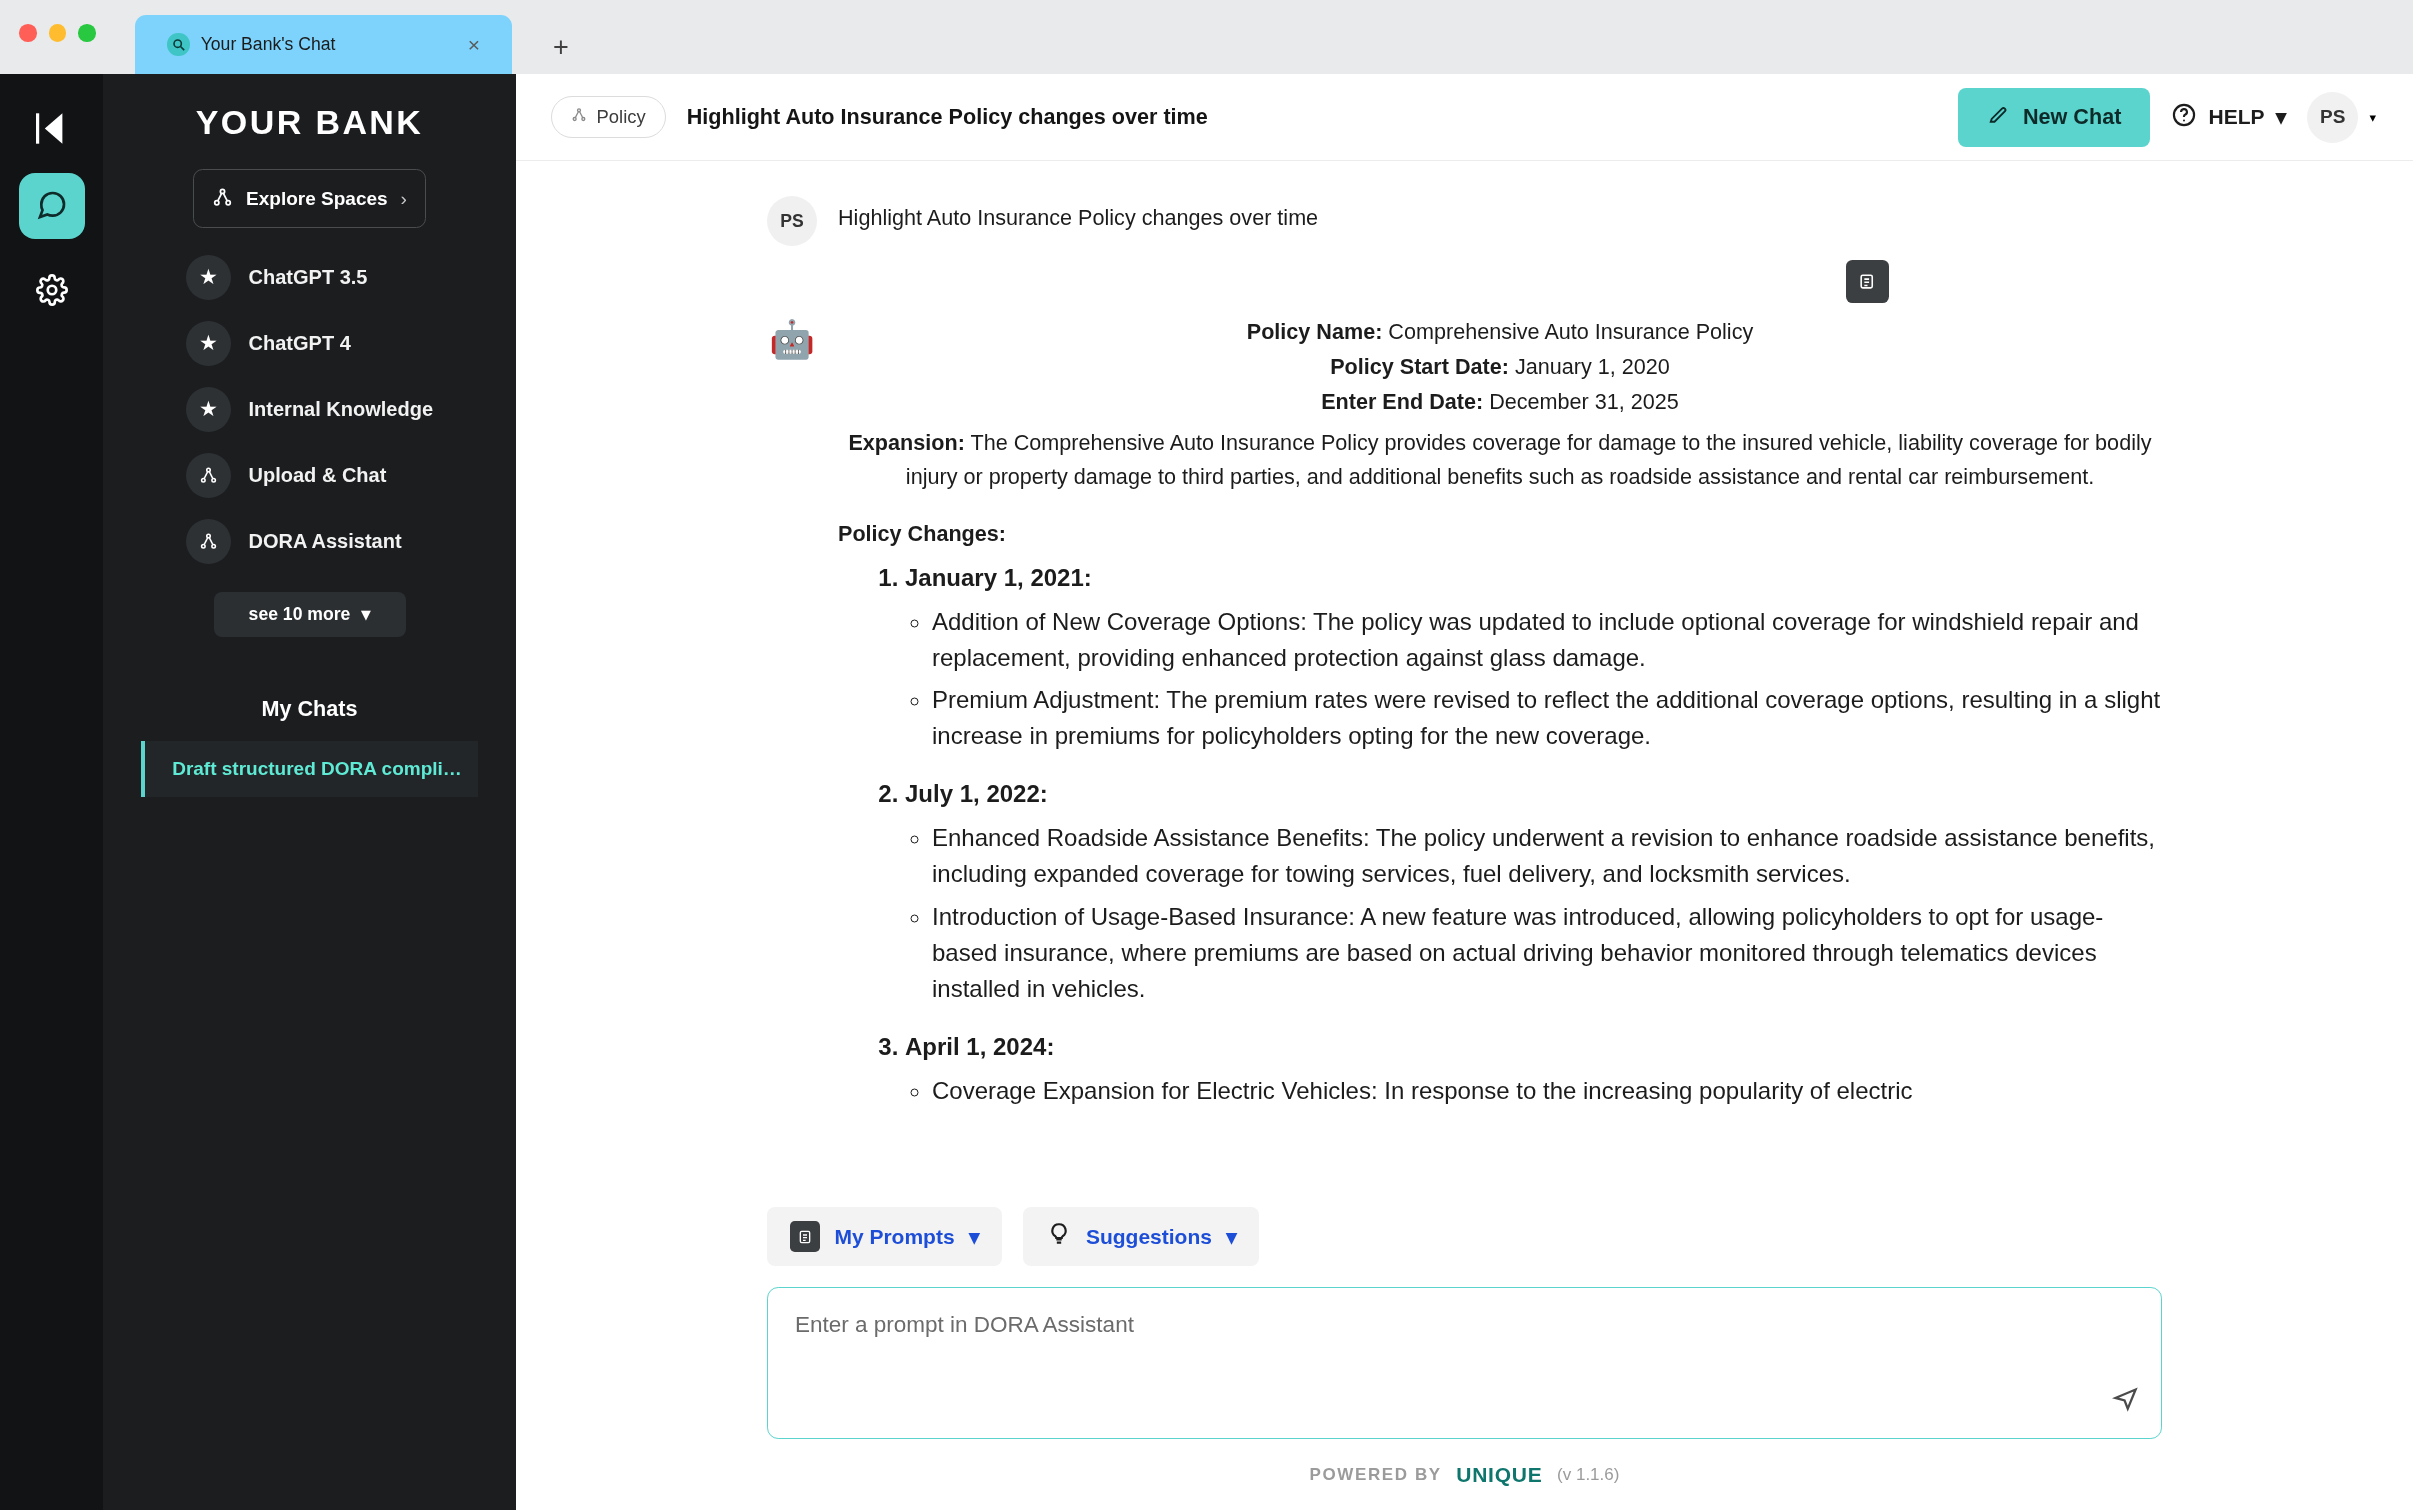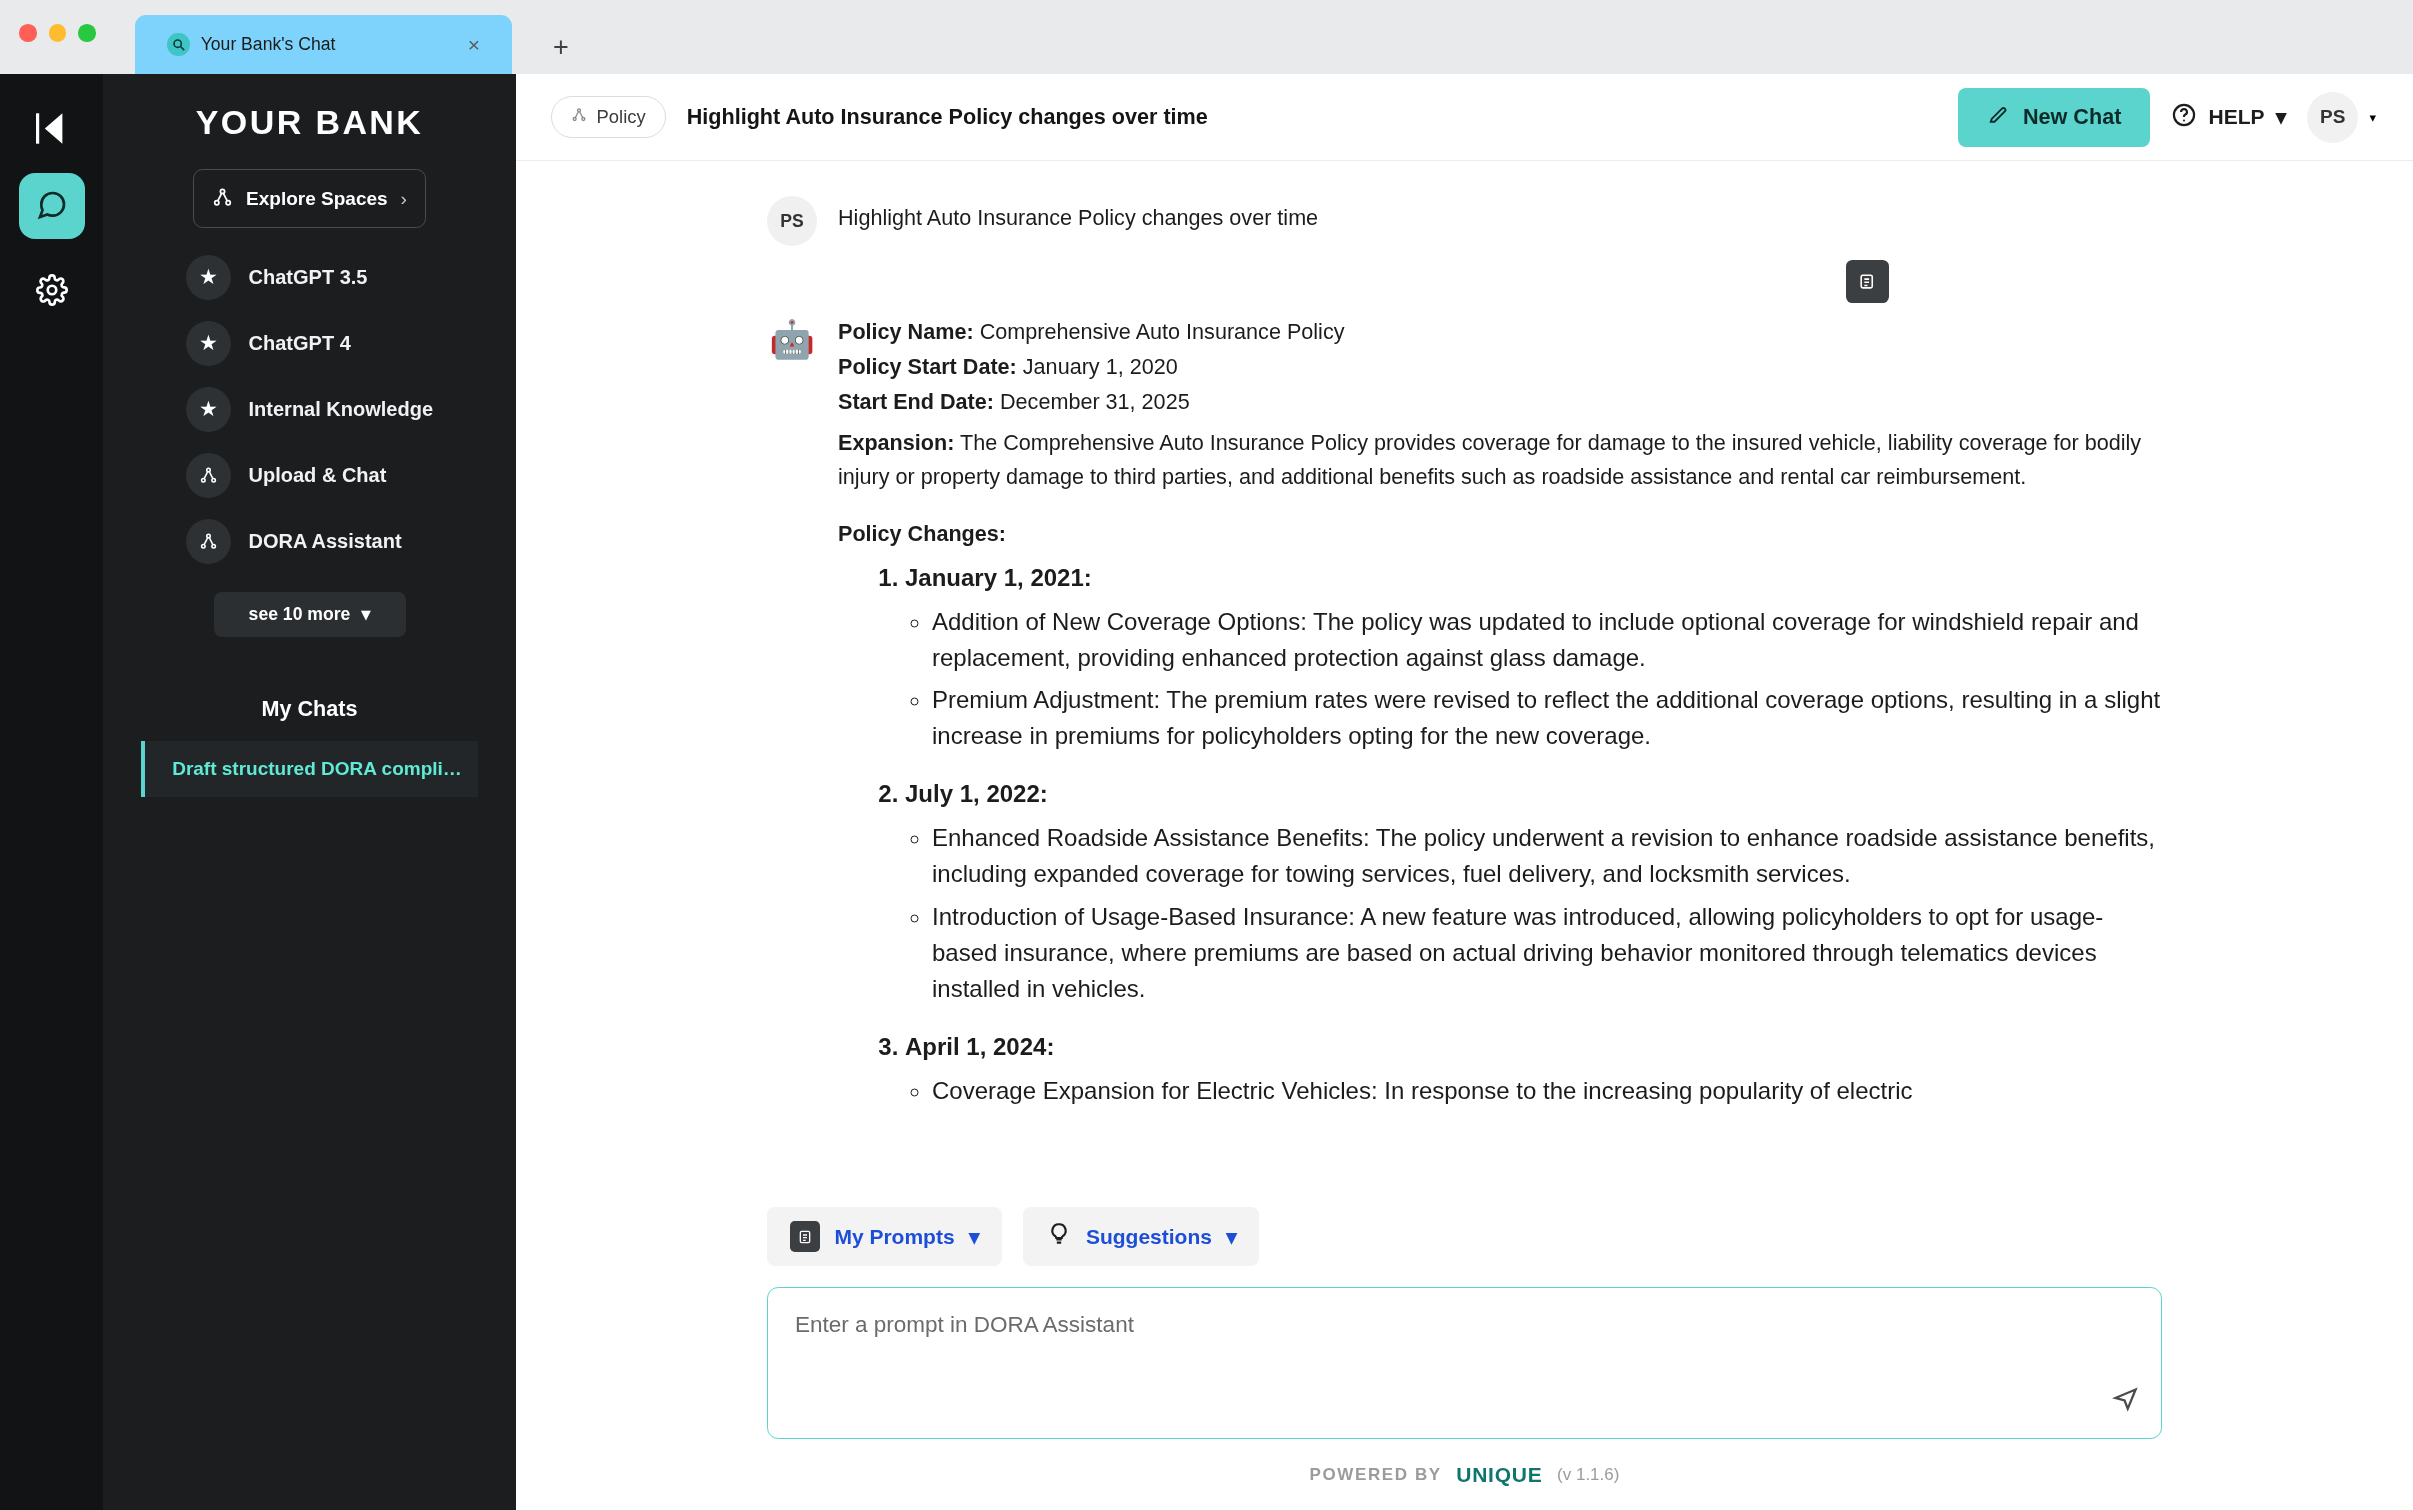--- a/index.html
+++ b/index.html
@@ -260,21 +260,21 @@
     display: flex; align-items: center; justify-content: center;
     font-size: 19px;
     margin-left: auto;
     margin-right: 273px;
     margin-bottom: 11.2px;
     cursor: pointer;
   }
 
   .answer { font-size: 21.6px; line-height: 1.55; color: #1c1c1c; }
   .answer .lbl { font-weight: 700; }
-  .answer p { margin-bottom: 1.6px; }
+  .answer p { margin-bottom: 1.6px; text-align: center; }
   .answer .overview { margin-top: 8px; }
   .answer h4 { font-size: 21.6px; margin: 24px 0 8px 0; }
   ol.changes { margin: 0 0 0 29px; }
   ol.changes > li {
     font-size: 24px; font-weight: 700; margin-top: 21px; margin-left: 38px;
   }
   ol.changes > li:first-child { margin-top: 4.8px; }
   ul.sub { margin: 8px 0 0 27px; font-weight: 400; }
   ul.sub > li { margin-bottom: 6.4px; line-height: 1.5; }
 
@@ -505,21 +505,21 @@
           <div class="answer">
             <p>
               <span class="lbl">Policy Name:</span>
               <span>Comprehensive Auto Insurance Policy</span>
             </p>
             <p>
               <span class="lbl">Policy Start Date:</span>
               <span>January 1, 2020</span>
             </p>
             <p>
-              <span class="lbl">Start End Date:</span>
+              <span class="lbl">Enter End Date:</span>
               <span>December 31, 2025</span>
             </p>
             <p class="overview">
               <span class="lbl">Expansion:</span>
               <span>The Comprehensive Auto Insurance Policy provides coverage for damage to the insured vehicle, liability coverage for bodily injury or property damage to third parties, and additional benefits such as roadside assistance and rental car reimbursement.</span>
             </p>
 
             <h4>Policy Changes:</h4>
 
             <ol class="changes">

